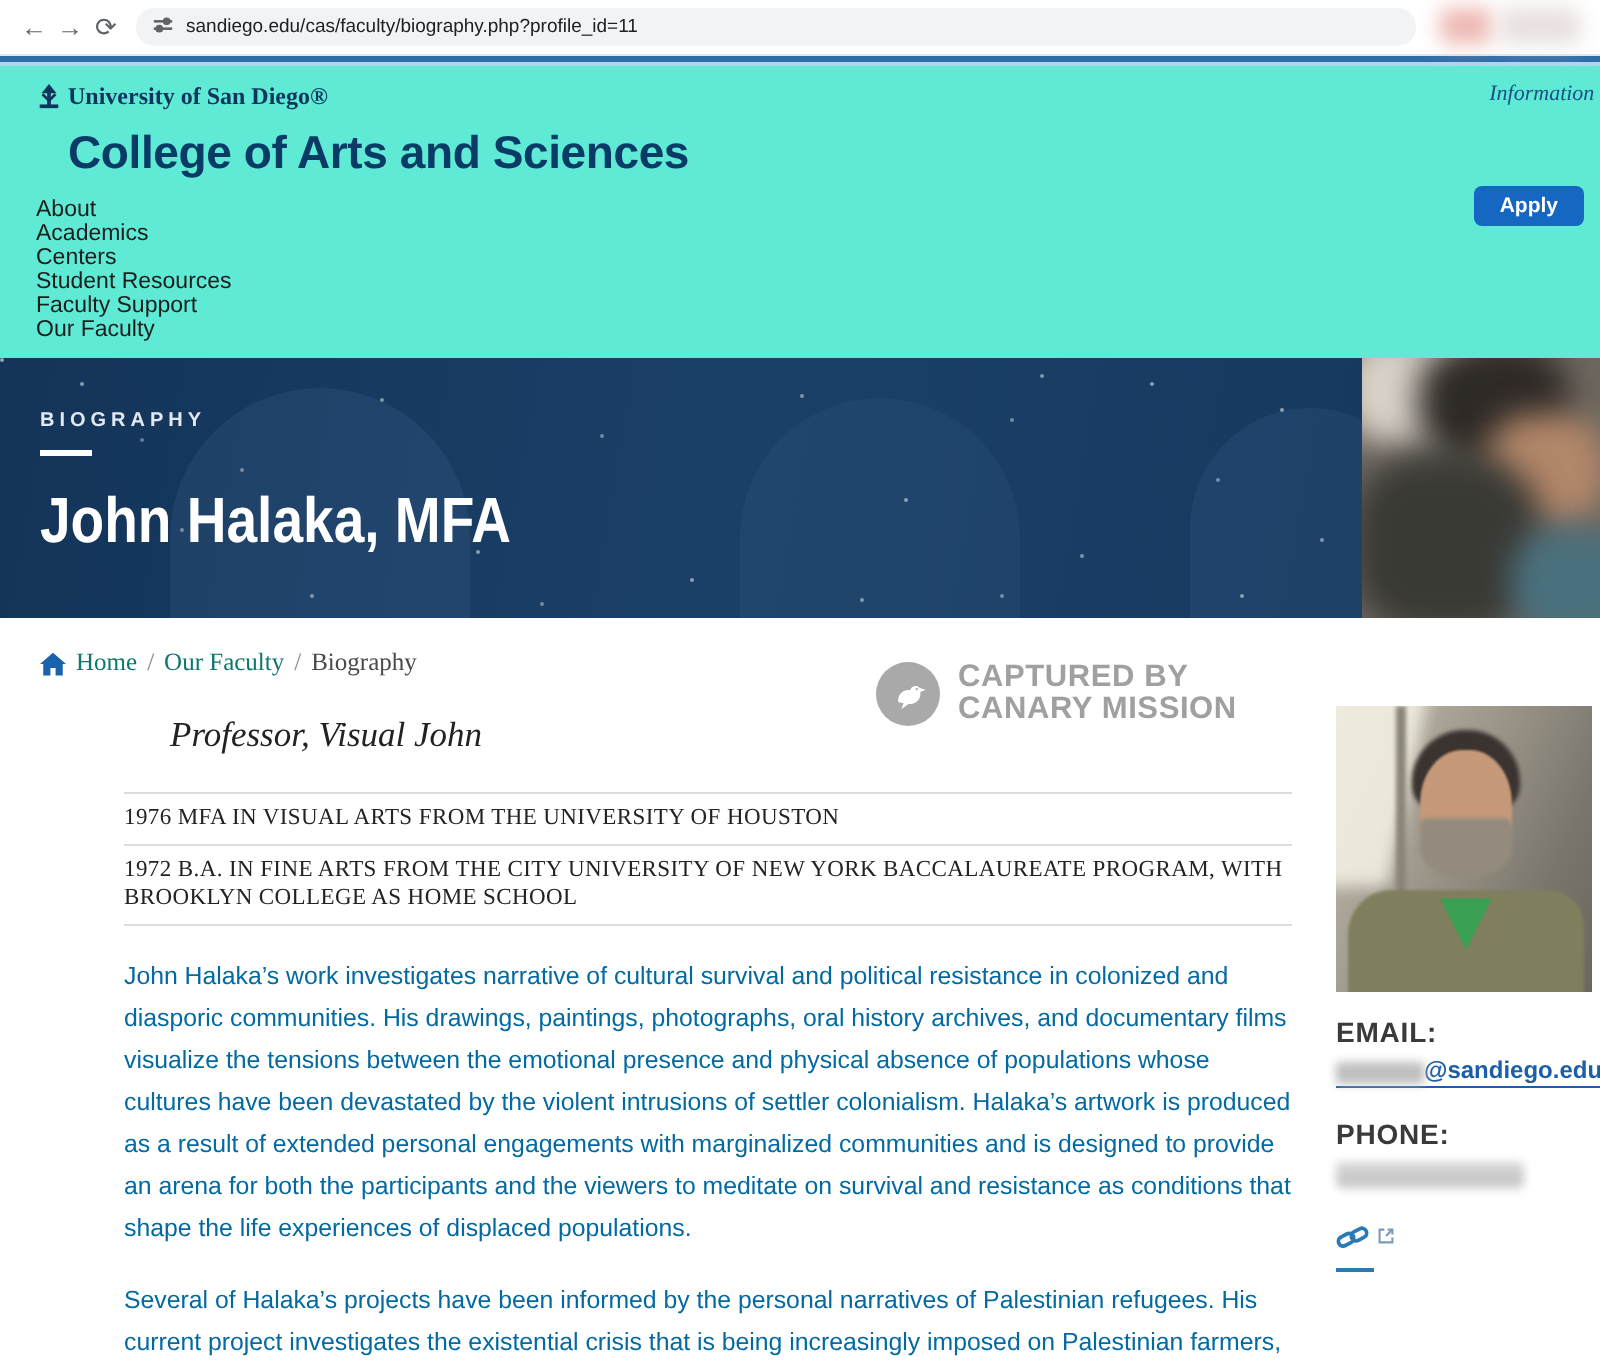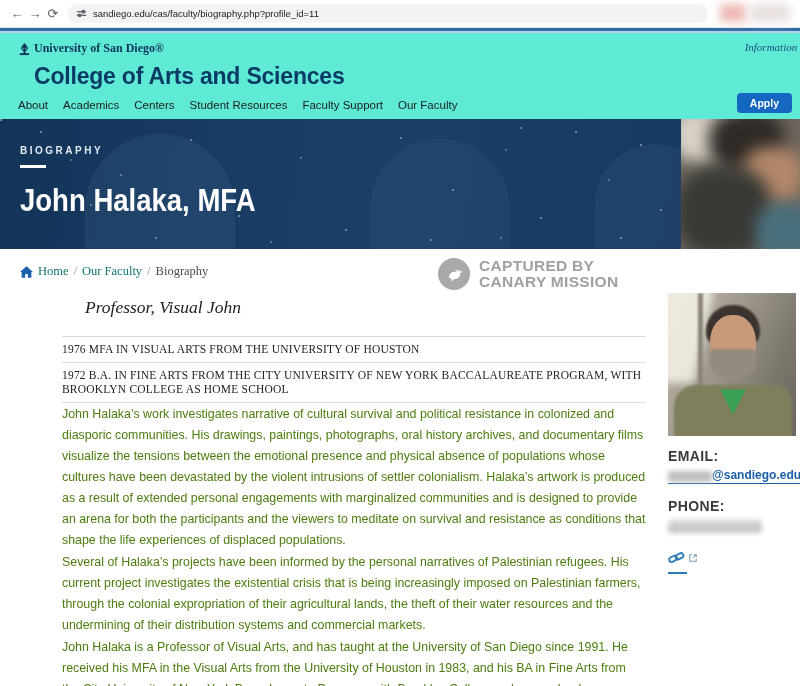--- a/index.html
+++ b/index.html
@@ -21,21 +21,21 @@
 
   
   .site-head { background:#5eead4; padding:6px 0 0 18px; position:relative; }
   .logo-row { display:flex; align-items:center; height:18px; }
   .logo-mark { width:13px; height:13px; margin-right:3px; }
   .logo-text { font-family:"Liberation Serif", serif; font-size:12px; color:#10355d; font-weight:bold; }
   .info-link { position:absolute; right:-3px; top:8px; font-family:"Liberation Serif", serif;
     font-style:italic; font-size:11px; color:#1c4f86; white-space:nowrap; }
   .college-title { color:#0a3a66; font-size:23px; font-weight:bold; letter-spacing:-0.2px;
     margin-top:6px;margin-left:16px; }
-  .nav-row { display:flex; gap:15px; padding:9px 0 8px 0; position:relative; }
+  .nav-row { display:flex; gap:0; padding:9px 0 8px 0; position:relative;flex-direction:column; }
   .nav-item { font-size:11.5px; color:#1d1d1d; cursor:pointer; }
   .apply-btn { position:absolute; right:8px; top:3px; background:#1667c1; color:#fff;
     font-size:10.5px; font-weight:bold; padding:4px 13px; border-radius:4px; border:none; cursor:pointer; }
 
   
   .banner-row { display:flex; height:130px; }
   .banner { flex:1; position:relative; overflow:hidden;
     background:linear-gradient(100deg,#143459,#1b4068 55%,#16395f); }
   .arch { position:absolute; bottom:-10px; background:rgba(120,160,205,.10);
     border-radius:80px 80px 0 0; }
@@ -69,37 +69,37 @@
   .bp5 { left:75px; top:85px; width:60px; height:55px; background:#49707e; }
 
   
   .content { position:relative; }
   .breadcrumb { padding:15px 0 0 20px; display:flex; align-items:center; gap:5px;
     font-family:"Liberation Serif", serif; font-size:12.5px; }
   .crumb-link { color:#0f766e; cursor:pointer; }
   .crumb-sep { color:#8a8a8a; }
   .crumb-current { color:#4a4a4a; }
 
-  .watermark { position:absolute; left:438px; top:9px; display:flex; align-items:center;
+  .watermark { position:absolute; left:438px; top:22px; display:flex; align-items:center;
     gap:9px; z-index:5; }
   .wm-circle { width:32px; height:32px; border-radius:50%; background:#a9a9a9;
     display:flex; align-items:center; justify-content:center; }
   .wm-text { color:#a0a0a0; font-size:15.5px; font-weight:bold; line-height:16px; letter-spacing:.3px; }
 
   .columns { display:flex; padding-left:62px; margin-top:14px; }
   .main-col { width:584px; }
   .side-col { width:128px; margin-left:22px; }
 
   .position-title { font-family:"Liberation Serif", serif; font-style:italic;
     font-size:17.5px; color:#222; margin:4px 0 18px 23px; }
   .edu-table { border-top:1px solid #dcdcdc; }
   .edu-row { border-bottom:1px solid #dcdcdc; padding:5px 0 6px 0;
     font-family:"Liberation Serif", serif; font-size:11.5px; color:#232323; letter-spacing:.2px;
     line-height:14px; }
-  .bio p { font-size:12.4px; line-height:21px; color:#4d7c0f; margin-top:1px; }
+  .bio p { font-size:12.4px; line-height:21px; color:#0369a1; margin-top:15px; }
 
   .portrait { width:128px; height:143px; position:relative; overflow:hidden;
     background:linear-gradient(115deg,#c3bbac 0%,#a49e92 35%,#7b766c 75%,#6b665e 100%); }
   .win-light { position:absolute; left:-18px; top:-15px; width:55px; height:105px;
     background:rgba(246,242,230,.85); transform:skewX(-12deg); filter:blur(4px); }
   .win-frame { position:absolute; left:30px; top:0; width:5px; height:100px; background:#8a847a; filter:blur(1px); }
   .hair { position:absolute; left:38px; top:12px; width:54px; height:40px; background:#3b3330;
     border-radius:26px 26px 12px 12px; filter:blur(1px); }
   .face { position:absolute; left:42px; top:22px; width:46px; height:58px; background:#c69a79;
     border-radius:46% 46% 42% 42%; filter:blur(.6px); }

